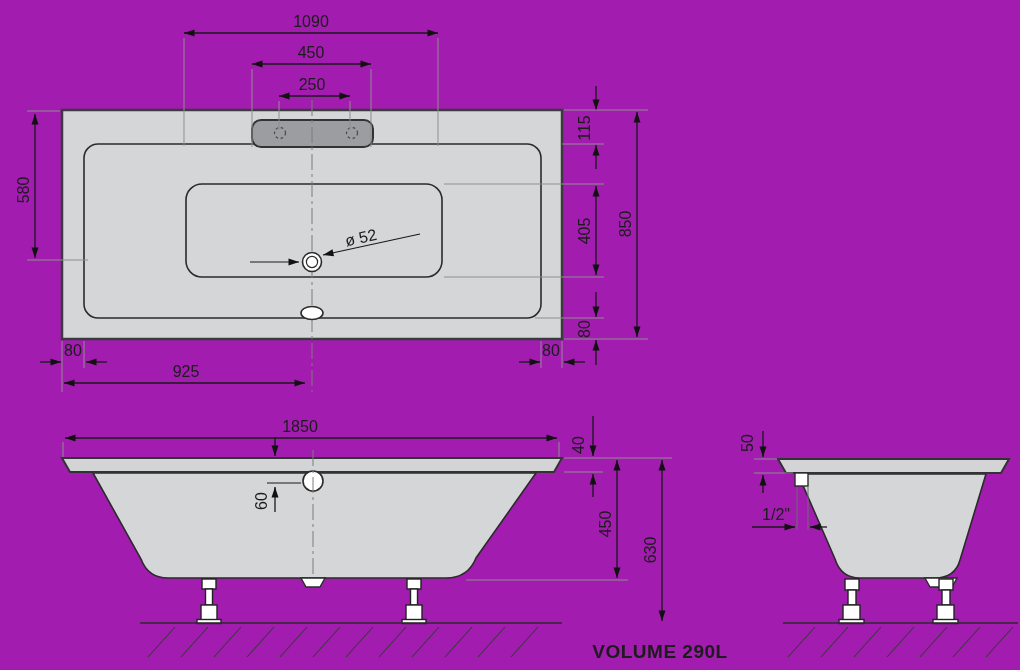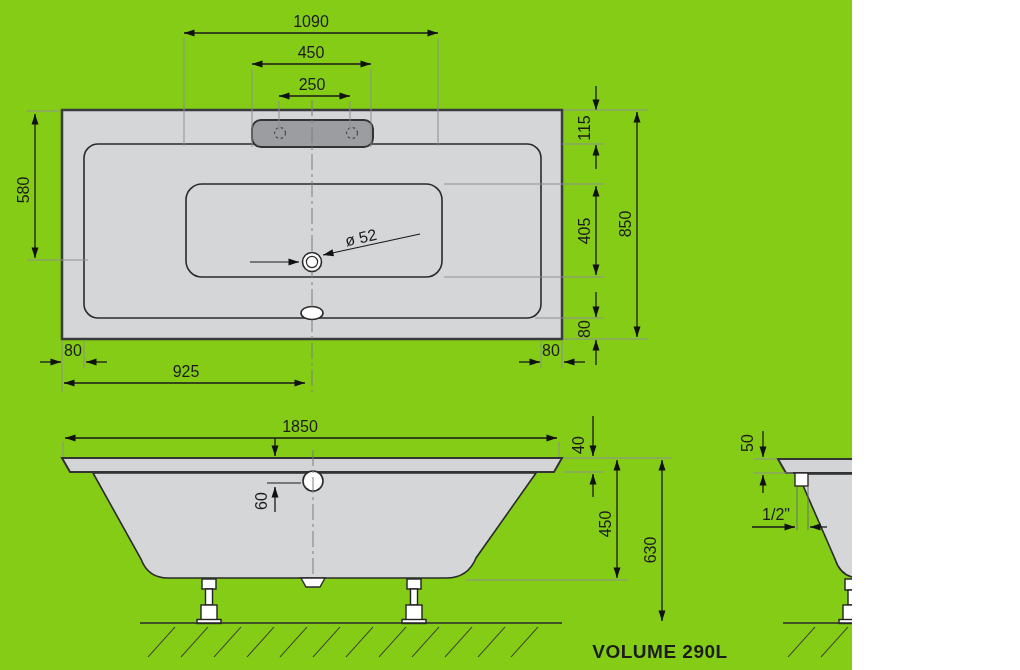--- a/index.html
+++ b/index.html
@@ -1,16 +1,16 @@
 <!DOCTYPE html>
 <html><head>
 <meta charset="utf-8">
 <style>
   html,body{margin:0;padding:0;background:#ffffff;}
-  .stage{width:852px;height:670px;position:relative;background:#84cc16;overflow:hidden;}
+  .stage{width:1020px;height:670px;position:relative;background:#a21caf;overflow:hidden;}
   svg{display:block;}
   text{font-family:"Liberation Sans","DejaVu Sans",sans-serif;fill:#1c1c1c;}
   .dim{font-size:16px;}
   .vol{font-size:19px;font-weight:600;letter-spacing:.5px;}
 </style>
 </head>
 <body>
 
 <div class="stage">
 <svg width="1020" height="670" viewBox="0 0 1020 670">

